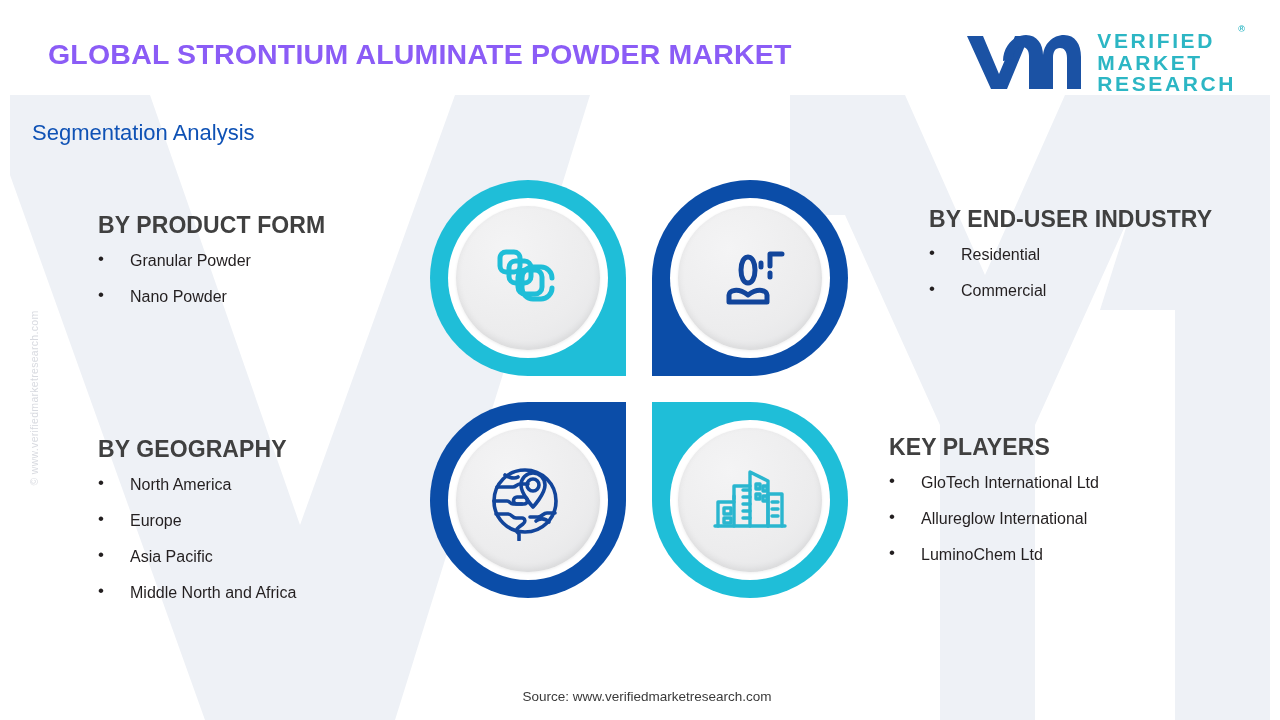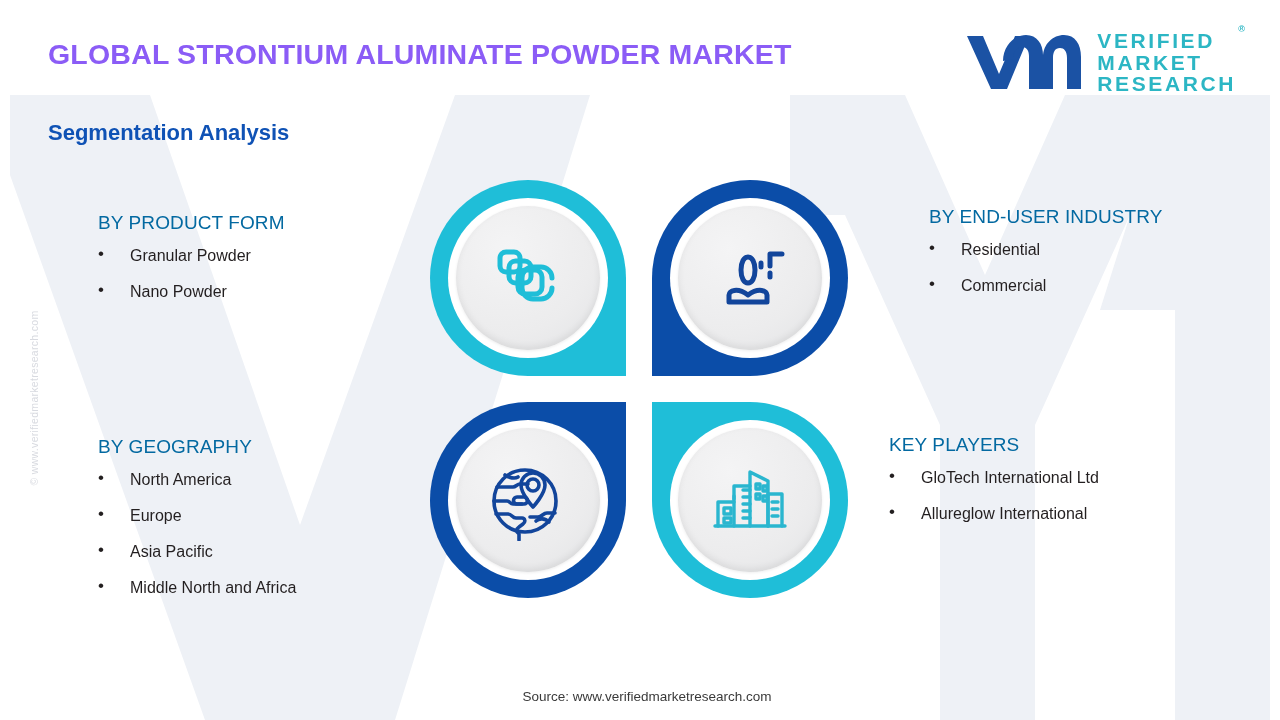--- a/index.html
+++ b/index.html
@@ -19,22 +19,22 @@
   }
   .wm-svg{ position:absolute; left:0; top:95px; width:1280px; height:625px; }
 
   
   .title{
     position:absolute; left:48px; top:38px;
     font-size:28.5px; font-weight:bold; letter-spacing:.2px;
     color:#8b5cf6; white-space:nowrap;
   }
   .subtitle{
-    position:absolute; left:48px; top:120px;
-    font-size:22px; font-weight:bold; color:#0f52b5;
+    position:absolute; left:32px; top:120px;
+    font-size:22px; font-weight:normal; color:#0f52b5;
   }
 
   
   .logo{ position:absolute; right:44px; top:30px; display:flex; align-items:center; gap:12px; }
   .logo-mark{ width:122px; height:62px; }
   .logo-text{ position:relative; line-height:1.03; }
   .logo-text div{
     font-size:21px; font-weight:bold; color:#2cb6c4;
     letter-spacing:2.6px;
   }
@@ -74,21 +74,21 @@
     display:flex; align-items:center; justify-content:center;
   }
   .petal.tl{ left:0;    top:0; }
   .petal.tr{ left:222px; top:0; }
   .petal.bl{ left:0;    top:222px; }
   .petal.br{ left:222px; top:222px; }
 
   
   .block{ position:absolute; }
   .block h3{
-    font-size:19px; font-weight:normal; color:#0369a1;
+    font-size:23px; font-weight:bold; color:#404040;
     letter-spacing:.1px; margin-bottom:14px; white-space:nowrap;
   }
   .block ul{ list-style:none; }
   .block li{
     font-size:16px; color:#231f20; line-height:1;
     margin-bottom:20px; position:relative; padding-left:32px;
     white-space:nowrap;
   }
   .block li:before{
     content:"•"; position:absolute; left:0; top:-3px;
@@ -252,18 +252,19 @@
     <li>Asia Pacific</li>
     <li>Middle North and Africa</li>
   </ul>
 </div>
 
 <div class="block" id="blk-players">
   <h3>KEY PLAYERS</h3>
   <ul>
     <li>GloTech International Ltd</li>
     <li>Allureglow International</li>
+    <li>LuminoChem Ltd</li>
   </ul>
 </div>
 
 <div class="copy-edge">© www.verifiedmarketresearch.com</div>
 
 <div class="footer">Source: www.verifiedmarketresearch.com</div>
 
 </body></html>

